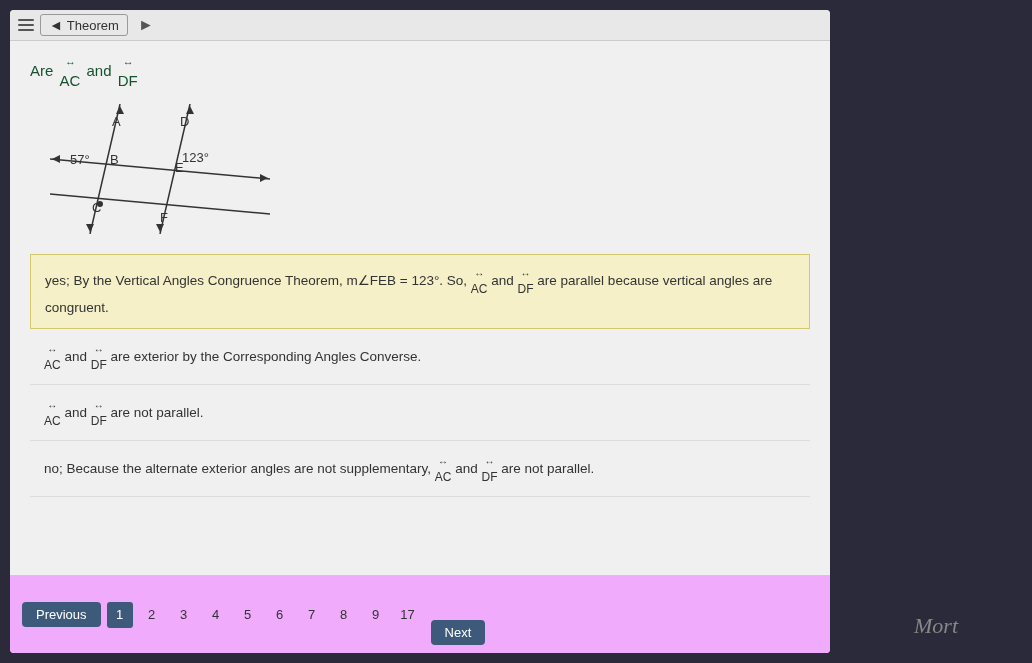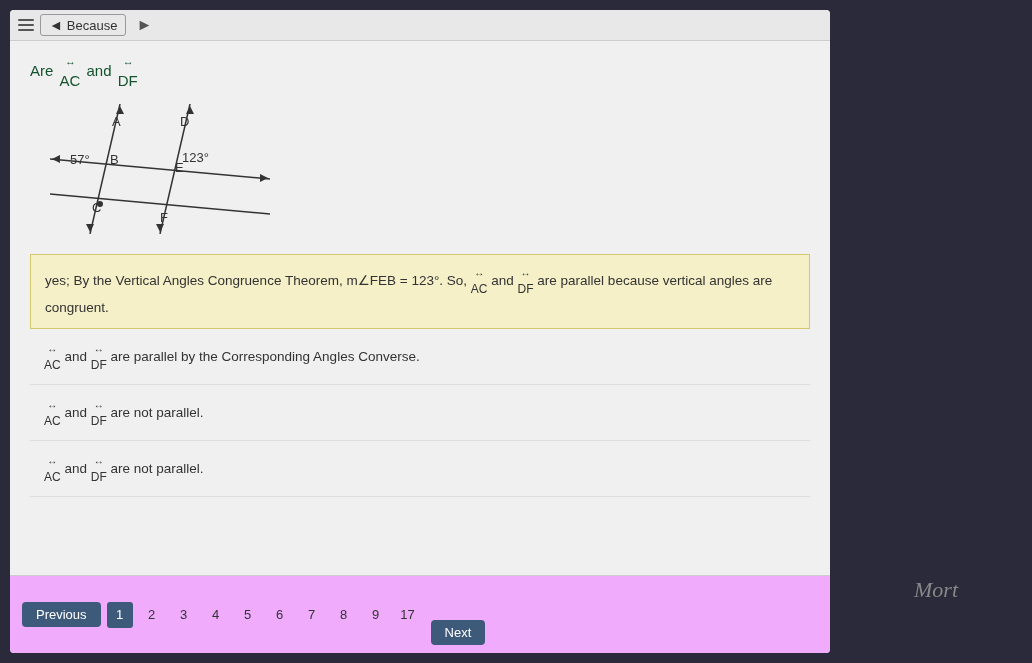--- a/index.html
+++ b/index.html
@@ -150,21 +150,21 @@
       cursor: pointer;
       margin-left: 4px;
       margin-top: 36px;
     }
     .right-panel {
       flex: 1;
       display: flex;
       flex-direction: column;
       align-items: center;
       justify-content: flex-end;
-      padding-bottom: 60px;
+      padding-bottom: 24px;
     }
     .mort-text {
       color: #888;
       font-size: 22px;
       font-style: italic;
       font-family: Georgia, serif;
     }
   </style>
 </head>
 <body>
@@ -172,21 +172,21 @@
 <div class="main-container">
 
   <div class="toolbar">
     <div class="toolbar-icon">
       <span></span>
         <span></span>
         <span></span>
     </div>
     <button class="listen-btn">
       <span class="speaker-icon">◄</span>
-      <span>Because</span>
+      <span>Theorem</span>
     </button>
     <button class="nav-arrow">►</button>
   </div>
 
   <div class="content-area">
 
     <div class="question-header">
       <div class="question-text">
         <span>Are</span>
         
@@ -261,37 +261,38 @@
       <div class="answer-option">
         <span style="display:inline-flex;flex-direction:column;align-items:center;vertical-align:middle;font-size:12px;">
           <span style="font-size:10px;">↔</span>
             <span>AC</span>
         </span>
         <span>  and  </span>
         <span style="display:inline-flex;flex-direction:column;align-items:center;vertical-align:middle;font-size:12px;">
           <span style="font-size:10px;">↔</span>
             <span>DF</span>
         </span>
-        <span>  are parallel by the Corresponding Angles Converse.</span>
+        <span>  are exterior by the Corresponding Angles Converse.</span>
       </div>
 
       <div class="answer-option">
         <span style="display:inline-flex;flex-direction:column;align-items:center;vertical-align:middle;font-size:12px;">
           <span style="font-size:10px;">↔</span>
             <span>AC</span>
         </span>
         <span>  and  </span>
         <span style="display:inline-flex;flex-direction:column;align-items:center;vertical-align:middle;font-size:12px;">
           <span style="font-size:10px;">↔</span>
             <span>DF</span>
         </span>
         <span>  are not parallel.</span>
       </div>
 
       <div class="answer-option">
+        <span>no;  Because the alternate exterior angles are not supplementary,  </span>
         <span style="display:inline-flex;flex-direction:column;align-items:center;vertical-align:middle;font-size:12px;">
           <span style="font-size:10px;">↔</span>
             <span>AC</span>
         </span>
         <span>  and  </span>
         <span style="display:inline-flex;flex-direction:column;align-items:center;vertical-align:middle;font-size:12px;">
           <span style="font-size:10px;">↔</span>
             <span>DF</span>
         </span>
         <span>  are not parallel.</span>

